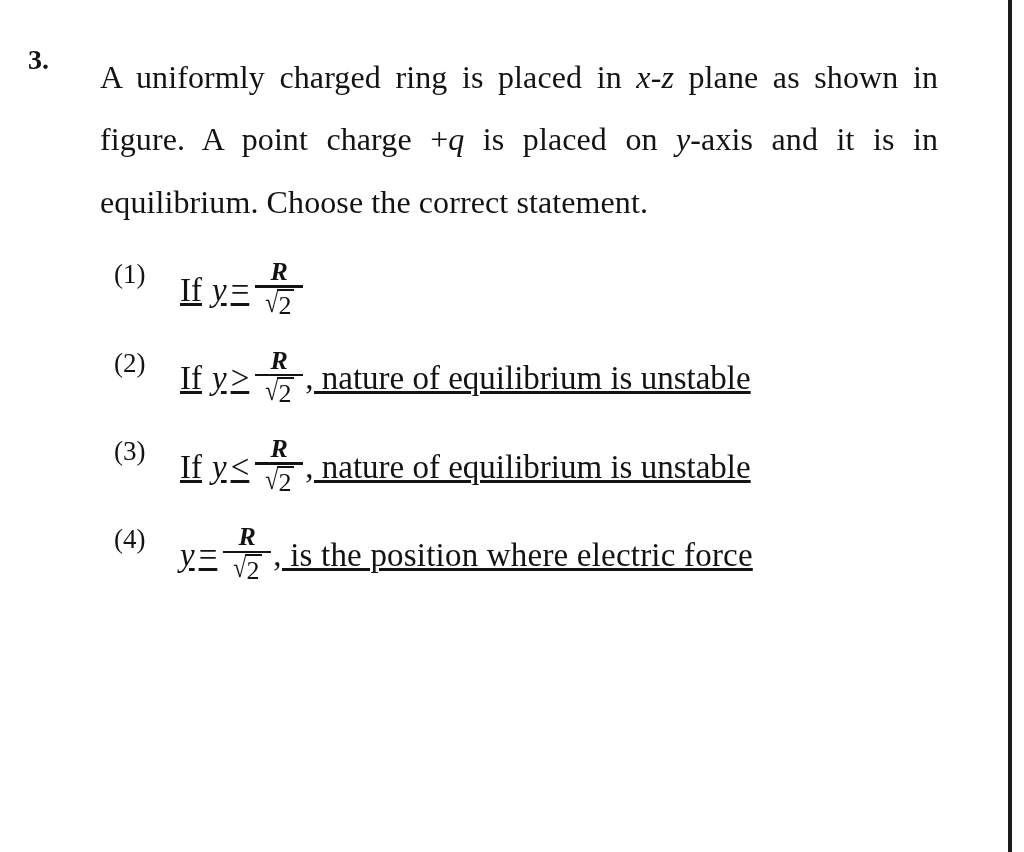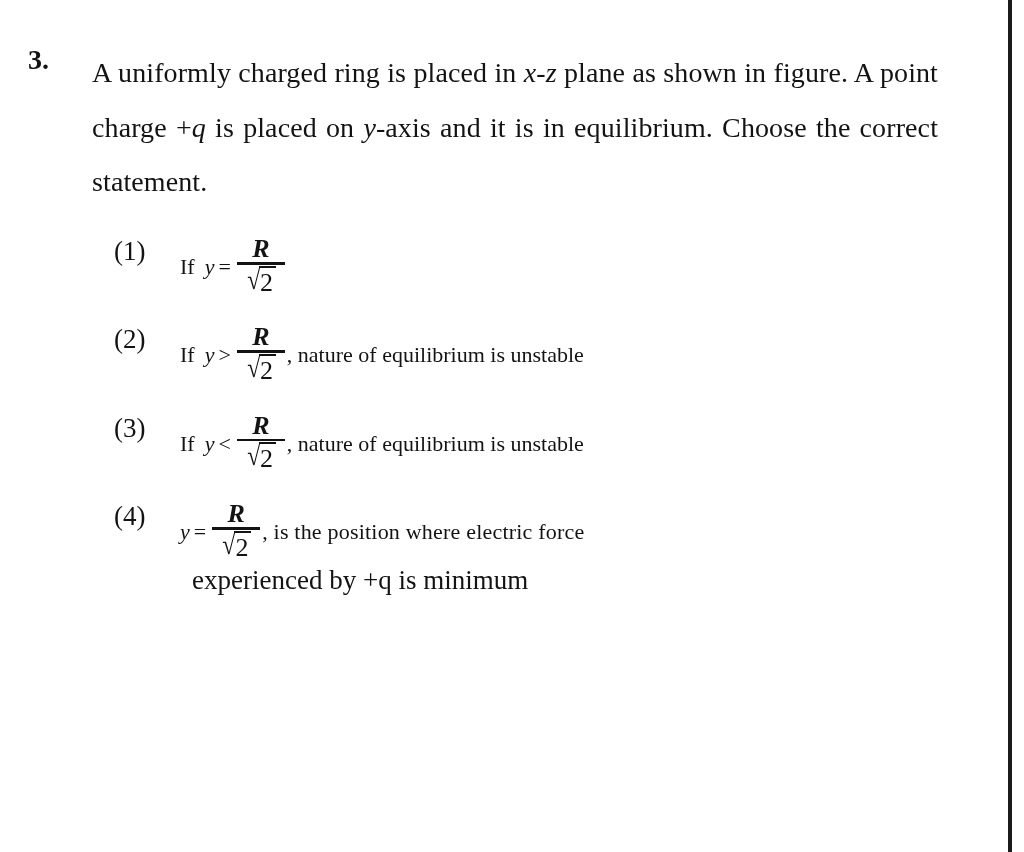--- a/index.html
+++ b/index.html
@@ -55,25 +55,26 @@
     font-size: 28px;
     line-height: 1.0;
     box-sizing: border-box;
   }
   .q-body {
     flex: 1 1 auto;
     padding-right: 52px;
   }
 
   .stem {
-    font-size: 28px;
+    font-size: 32px;
     line-height: 1.95;
     text-align: justify;
     text-align-last: left;
     letter-spacing: 0.1px;
+    margin-left: 8px;
   }
   .stem i { font-style: italic; }
 
   .options {
     margin-top: 26px;
     padding-left: 22px;
   }
   .option {
     display: flex;
     align-items: flex-start;
@@ -135,21 +136,21 @@
     transform: scaleX(0.85);
   }
   .sqrt .radicand {
     border-top: 2.2px solid #131313;
     padding: 1px 3px 0 1px;
     margin-left: -2px;
     font-size: 26px;
     line-height: 1.1;
   }
 
-  .tail { font-size: 22px; }
+  .tail { font-size: 33px; text-decoration: underline; }
   .opt4-second {
     font-size: 27px;
     padding-left: 78px;
     margin-top: -4px;
   }
   .wide-gap { letter-spacing: 0.2px; }
 </style>
 </head>
 <body>
 
@@ -246,18 +247,17 @@
                   <span class="sqrt">
                     <span class="radical">√</span>
                     <span class="radicand">2</span>
                   </span>
                 </span>
               </span>
               <span class="tail wide-gap">, is  the  position  where  electric  force</span>
             </span>
           </span>
         </div>
-        <div class="opt4-second">experienced by +q is minimum</div>
 
       </div>
     </div>
   </div>
 </div>
 
 </body></html>

